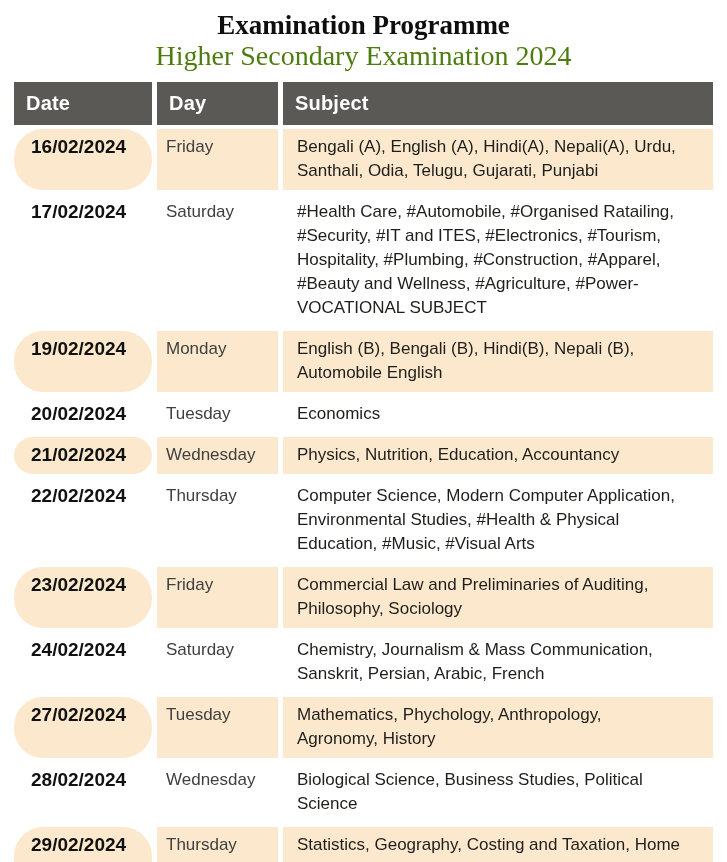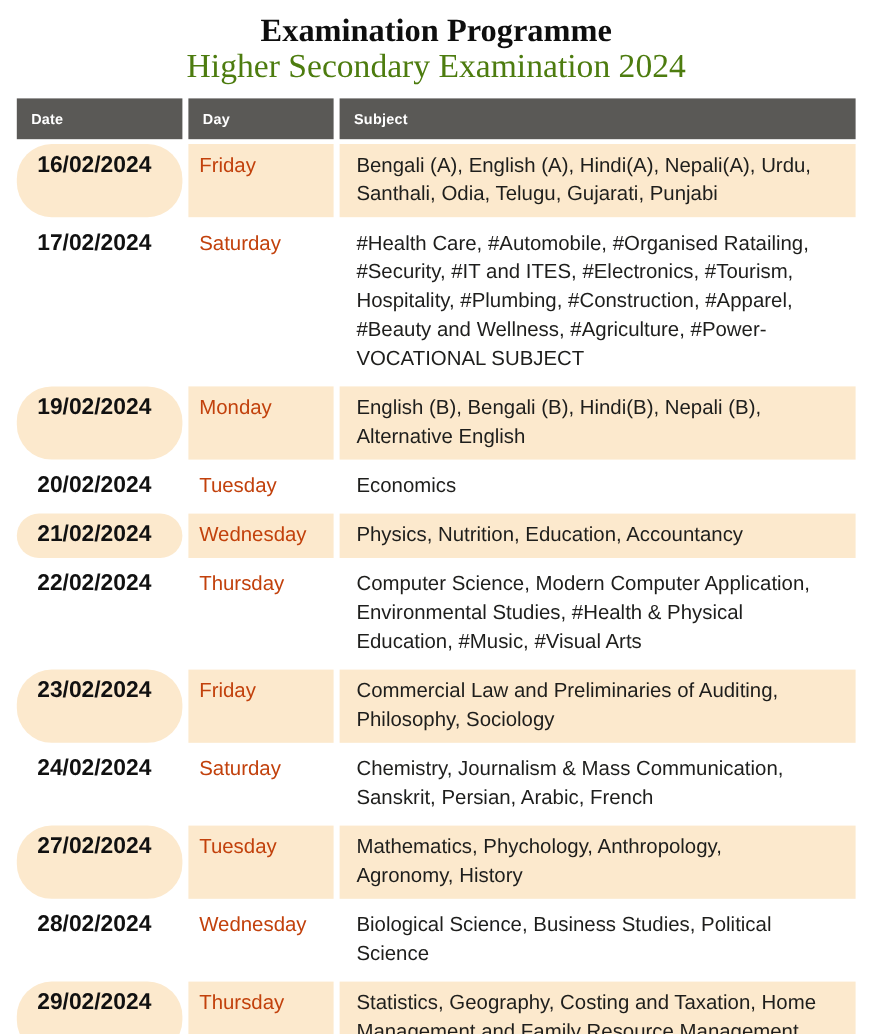--- a/index.html
+++ b/index.html
@@ -45,21 +45,21 @@
     margin: 0 9px;
     width: 709px;
     table-layout: fixed;
   }
   col.c-date    { width: 138px; }
   col.c-day     { width: 121px; }
   col.c-subject { width: 430px; }
   th {
     background: #5a5956;
     color: #ffffff;
-    font-size: 12px;
+    font-size: 20px;
     font-weight: bold;
     text-align: left;
     padding: 10px 8px 10px 12px;
     letter-spacing: 0.2px;
   }
   td {
     vertical-align: top;
     font-size: 17px;
     line-height: 24px;
     padding: 6px 8px 7px 8px;
@@ -71,21 +71,21 @@
   td.date-cell {
     font-size: 19px;
     font-weight: bold;
     color: #111111;
     padding-left: 17px;
     white-space: nowrap;
     border-radius: 29px;
   }
   td.day-cell {
     padding-left: 9px;
-    color: #c2410c;
+    color: #404040;
   }
   td.subject-cell {
     padding-left: 14px;
     padding-right: 28px;
     color: #1e1e1c;
   }
 </style>
 </head>
 <body>
 
@@ -116,21 +116,21 @@
         <td class="subject-cell">Bengali (A), English (A), Hindi(A), Nepali(A), Urdu, Santhali, Odia, Telugu, Gujarati, Punjabi</td>
       </tr>
       <tr>
         <td class="date-cell">17/02/2024</td>
         <td class="day-cell">Saturday</td>
         <td class="subject-cell">#Health Care, #Automobile, #Organised Ratailing, #Security, #IT and ITES, #Electronics, #Tourism, Hospitality, #Plumbing, #Construction, #Apparel, #Beauty and Wellness, #Agriculture, #Power- VOCATIONAL SUBJECT</td>
       </tr>
       <tr>
         <td class="date-cell">19/02/2024</td>
         <td class="day-cell">Monday</td>
-        <td class="subject-cell">English (B), Bengali (B), Hindi(B), Nepali (B), Alternative English</td>
+        <td class="subject-cell">English (B), Bengali (B), Hindi(B), Nepali (B), Automobile English</td>
       </tr>
       <tr>
         <td class="date-cell">20/02/2024</td>
         <td class="day-cell">Tuesday</td>
         <td class="subject-cell">Economics</td>
       </tr>
       <tr>
         <td class="date-cell">21/02/2024</td>
         <td class="day-cell">Wednesday</td>
         <td class="subject-cell">Physics, Nutrition, Education, Accountancy</td>

